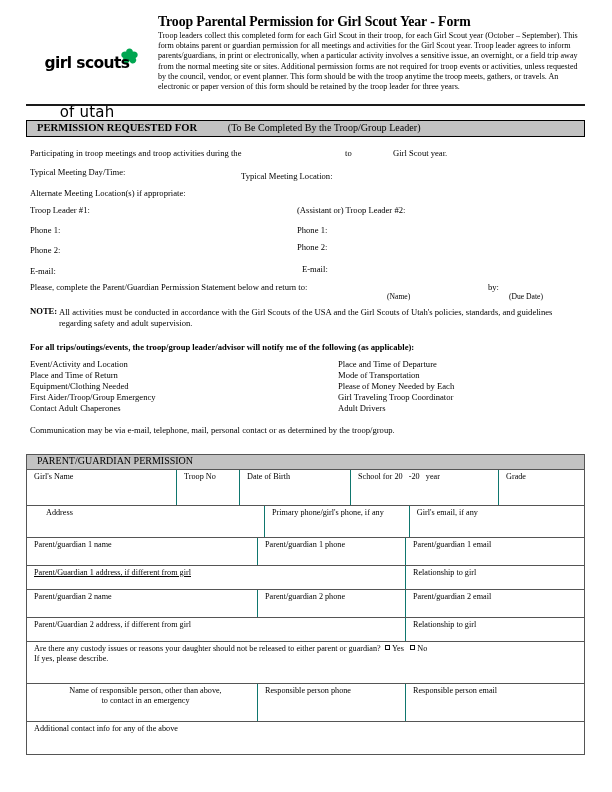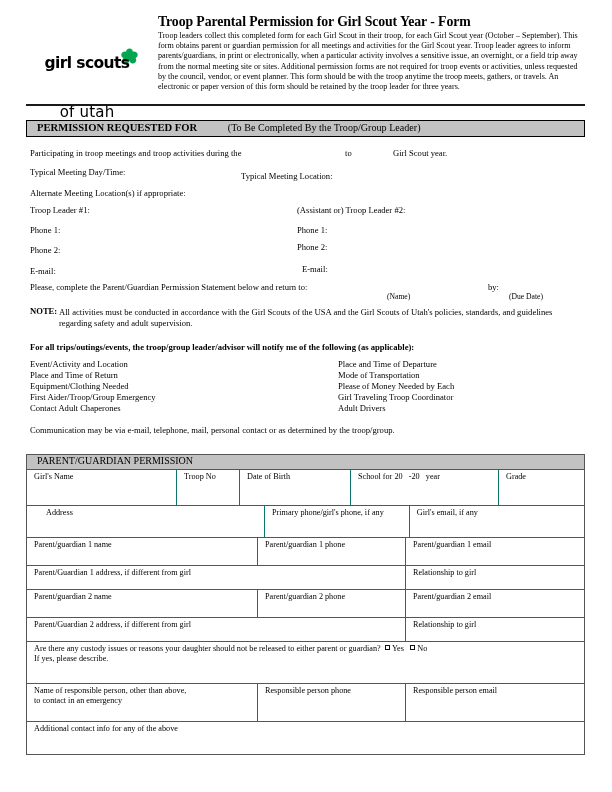--- a/index.html
+++ b/index.html
@@ -320,21 +320,21 @@
       </div>
       <div class="tcell" style="width:148px;">
         <span class="cell-text">Parent/guardian 1 phone</span>
       </div>
       <div class="tcell" style="width:178px;">
         <span class="cell-text">Parent/guardian 1 email</span>
       </div>
     </div>
 
     <div class="trow" style="height:24px;">
-      <div class="tcell" style="width:379px;">
+      <div class="tcell" style="width:379px;text-decoration:underline;">
         <span class="cell-text">Parent/Guardian 1 address, if different from girl</span>
       </div>
       <div class="tcell" style="width:178px;">
         <span class="cell-text">Relationship to girl</span>
       </div>
     </div>
 
     <div class="trow" style="height:28px;">
       <div class="tcell" style="width:231px;">
         <span class="cell-text">Parent/guardian 2 name</span>
@@ -357,21 +357,21 @@
     </div>
 
     <div class="trow" style="height:42px;">
       <div class="tcell" style="width:557px;">
         <span class="nb">Are there any custody issues or reasons your daughter should not be released to either parent or guardian?</span><span>&nbsp;&nbsp;</span><span class="chk"></span><span class="nb">Yes</span><span>&nbsp;&nbsp;&nbsp;</span><span class="chk"></span><span class="nb">No</span>
         <span class="cell-text">If yes, please describe.</span>
       </div>
     </div>
 
     <div class="trow" style="height:38px;">
-      <div class="tcell" style="width:231px;">
+      <div class="tcell" style="width:231px;text-align:center;">
         <span class="cell-text">Name of responsible person, other than above,</span>
         <span class="cell-text">to contact in an emergency</span>
       </div>
       <div class="tcell" style="width:148px;">
         <span class="cell-text">Responsible person phone</span>
       </div>
       <div class="tcell" style="width:178px;">
         <span class="cell-text">Responsible person email</span>
       </div>
     </div>

